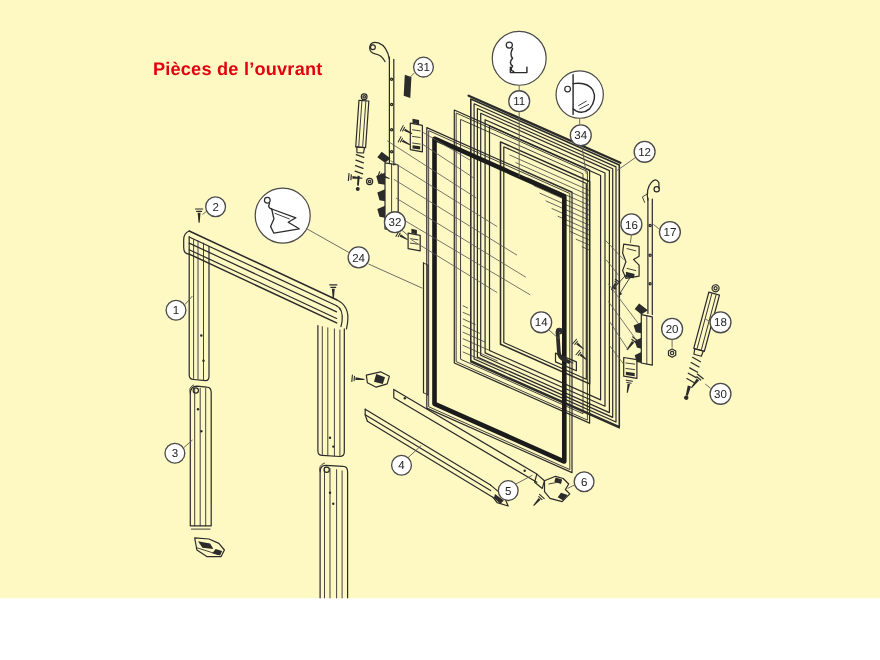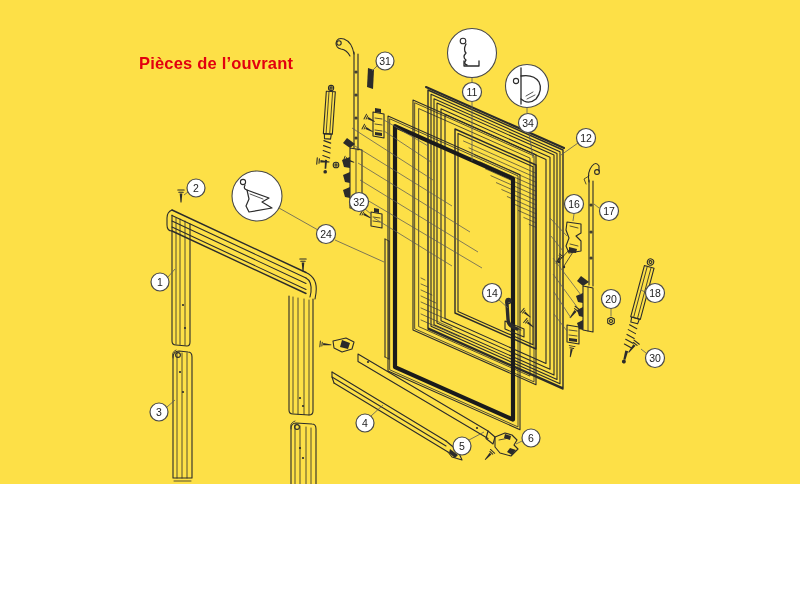--- a/index.html
+++ b/index.html
@@ -1,16 +1,16 @@
 <!DOCTYPE html>
 <html><head>
 <meta charset="utf-8">
 <style>
   html,body{margin:0;padding:0;background:#ffffff;}
-  .stage{position:relative;width:800px;height:484px;background:#fde047;overflow:hidden;
+  .stage{position:relative;width:800px;height:544px;background:#fef9c3;overflow:hidden;
          font-family:"Liberation Sans",sans-serif;}
   .page-title{position:absolute;left:139px;top:54px;font-size:16.5px;font-weight:bold;
               letter-spacing:.2px;color:#e2000f;white-space:nowrap;}
   svg{position:absolute;left:0;top:0;}
   .art{stroke:#2b2b2b;stroke-width:1.1;fill:none;stroke-linecap:round;stroke-linejoin:round;}
   .thin{stroke-width:.8;}
   .thick{stroke-width:2.1;}
   .med{stroke-width:1.4;}
   .dk{fill:#2b2b2b;stroke:none;}
   .hatch{stroke:#3a3a3a;stroke-width:.7;fill:none;}

